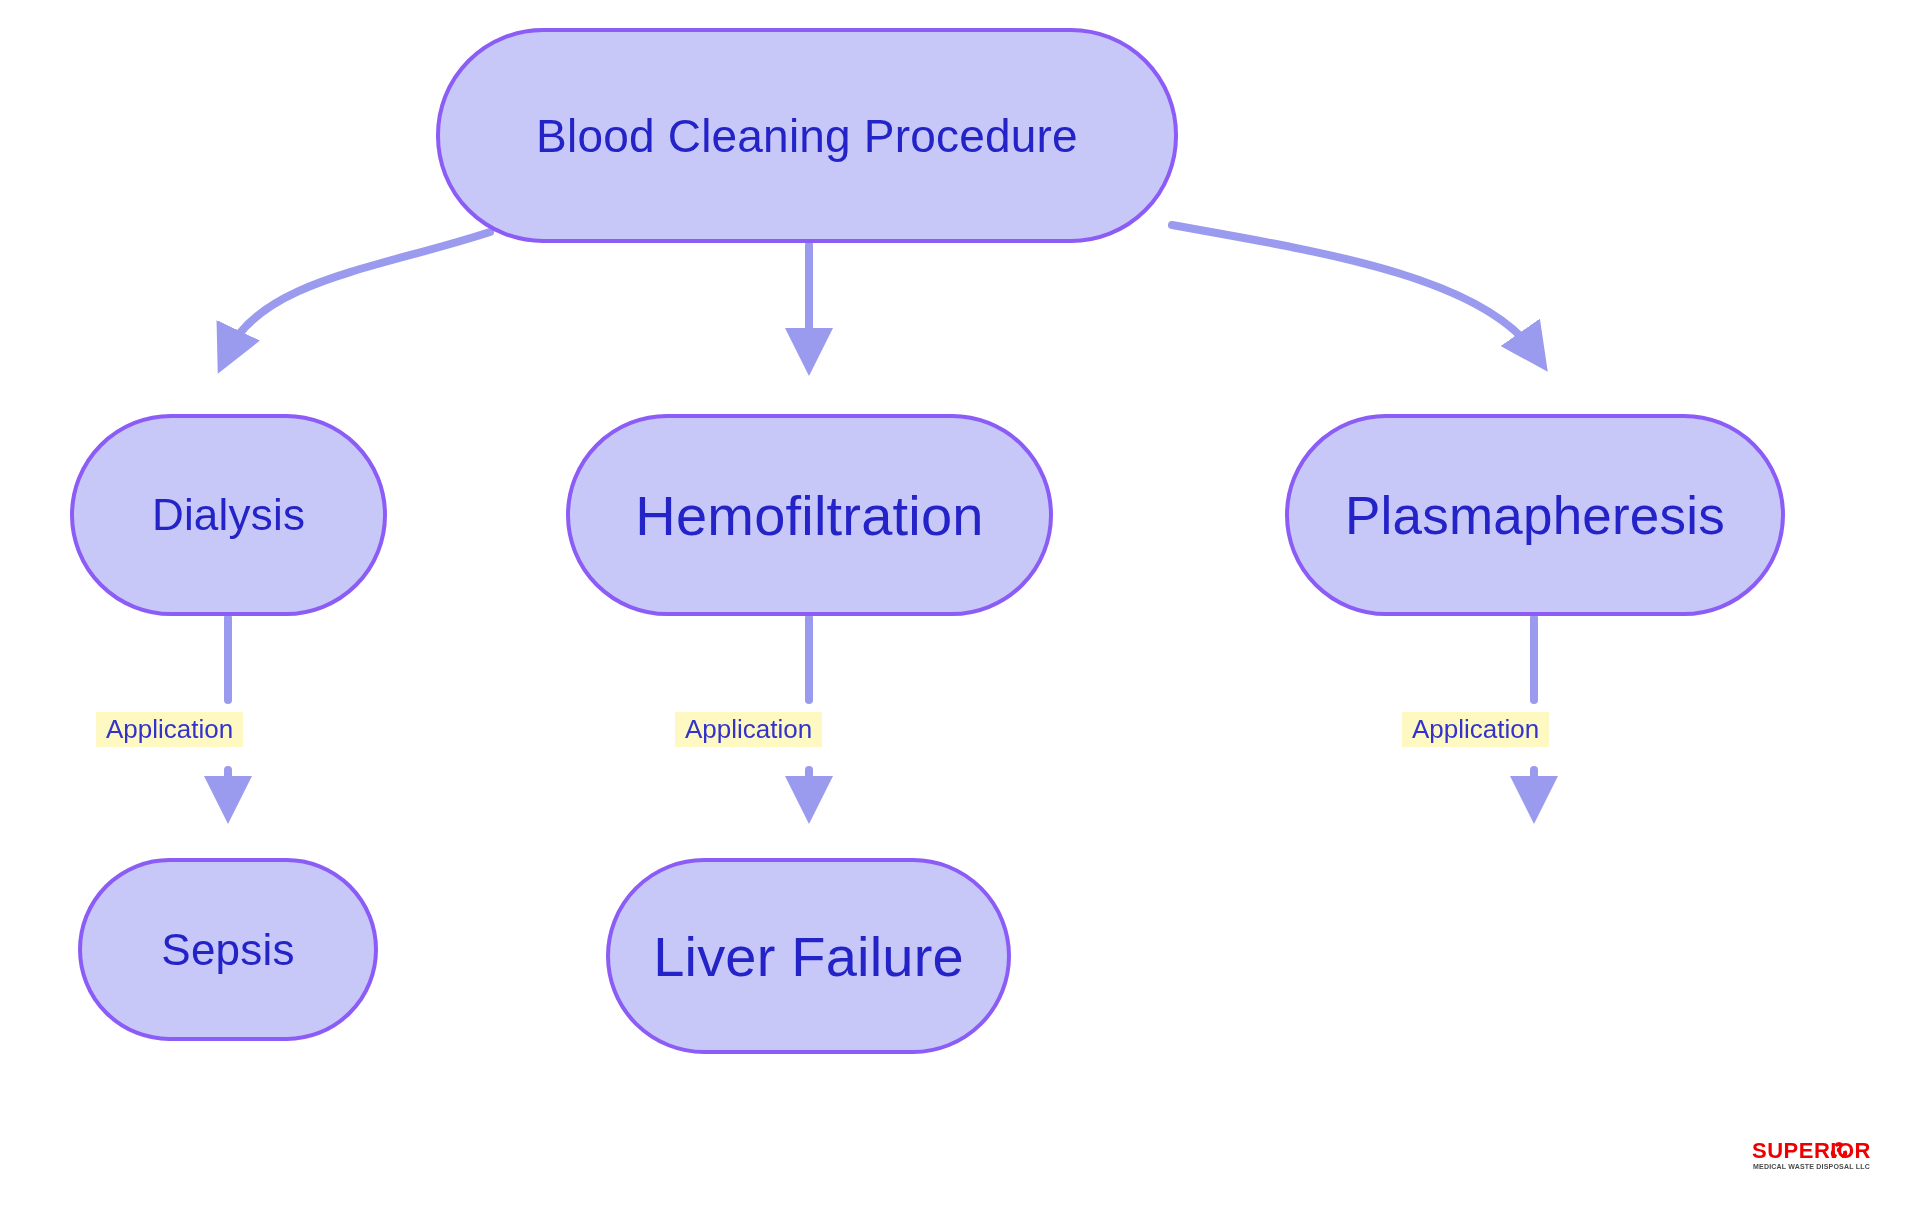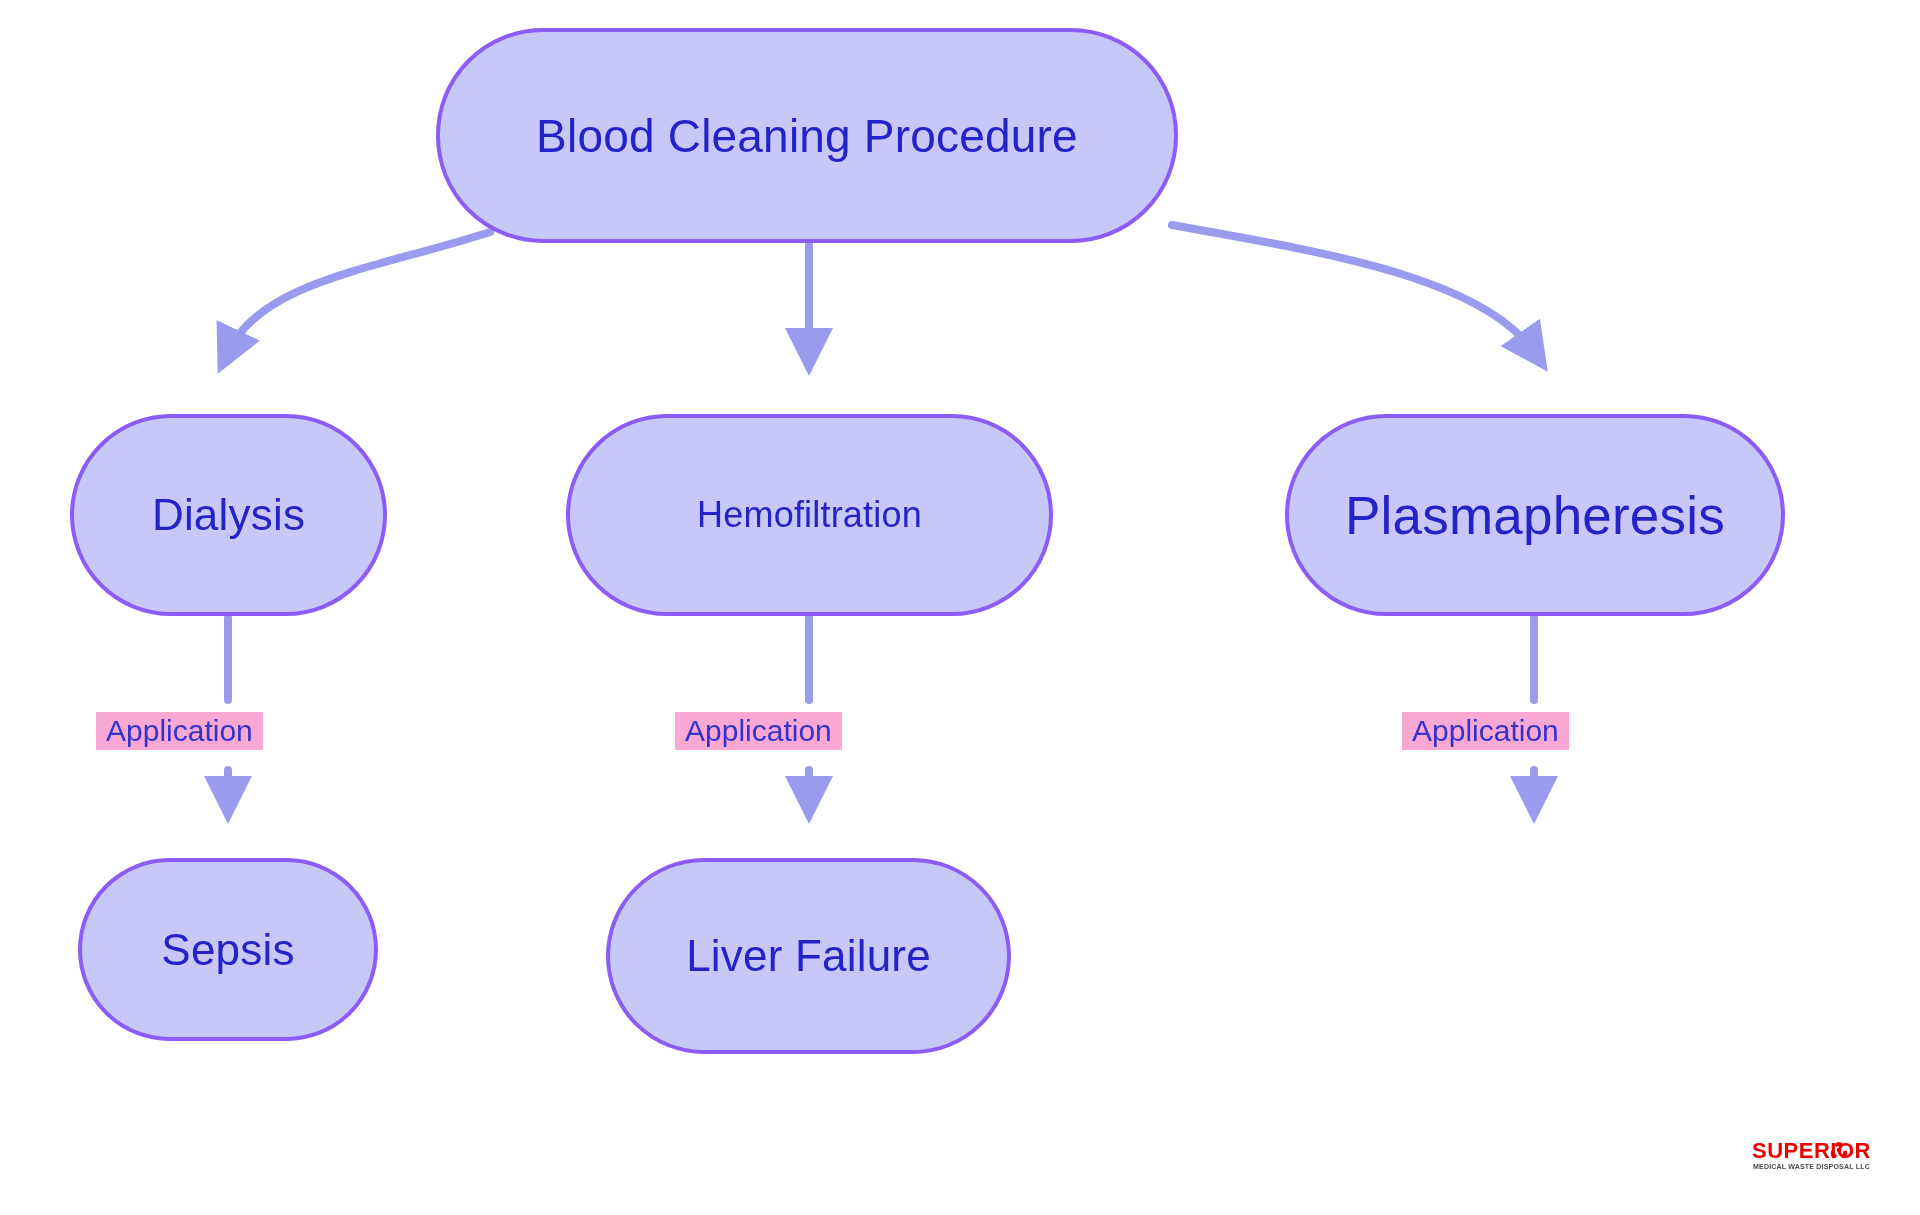--- a/index.html
+++ b/index.html
@@ -37,45 +37,45 @@
     color: #2323c8;
     font-family: "Liberation Sans", sans-serif;
     font-weight: 400;
     letter-spacing: 0.2px;
     white-space: nowrap;
   }
   .edge-label {
     position: absolute;
     color: #3333cc;
     font-family: "Liberation Sans", sans-serif;
-    font-size: 30px;
+    font-size: 26px;
     font-weight: 400;
-    background: #f9a8d4;
+    background: #fef9c3;
     padding: 2px 10px;
     white-space: nowrap;
     z-index: 4;
   }
   
   #node-root      { left: 436px; top: 28px;  width: 742px; height: 215px; border-radius: 107px; }
   #node-root .node-label      { font-size: 46px; }
 
   #node-dialysis  { left: 70px;  top: 414px; width: 317px; height: 202px; border-radius: 101px; }
   #node-dialysis .node-label  { font-size: 44px; }
 
   #node-hemo      { left: 566px; top: 414px; width: 487px; height: 202px; border-radius: 101px; }
-  #node-hemo .node-label      { font-size: 36px; }
+  #node-hemo .node-label      { font-size: 56px; }
 
   #node-plasma    { left: 1285px; top: 414px; width: 500px; height: 202px; border-radius: 101px; }
   #node-plasma .node-label    { font-size: 53px; }
 
   #node-sepsis    { left: 78px;  top: 858px; width: 300px; height: 183px; border-radius: 98px; }
   #node-sepsis .node-label    { font-size: 44px; }
 
   #node-liver     { left: 606px; top: 858px; width: 405px; height: 196px; border-radius: 98px; }
-  #node-liver .node-label     { font-size: 44px; }
+  #node-liver .node-label     { font-size: 56px; }
 
   #node-auto      { left: 1210px; top: 858px; width: 665px; height: 196px; border-radius: 98px; }
   #node-auto .node-label      { font-size: 44px; }
 
   
   #edge-label-left   { left: 96px;  top: 712px; }
   #edge-label-mid    { left: 675px; top: 712px; }
   #edge-label-right  { left: 1402px; top: 712px; }
 
   

